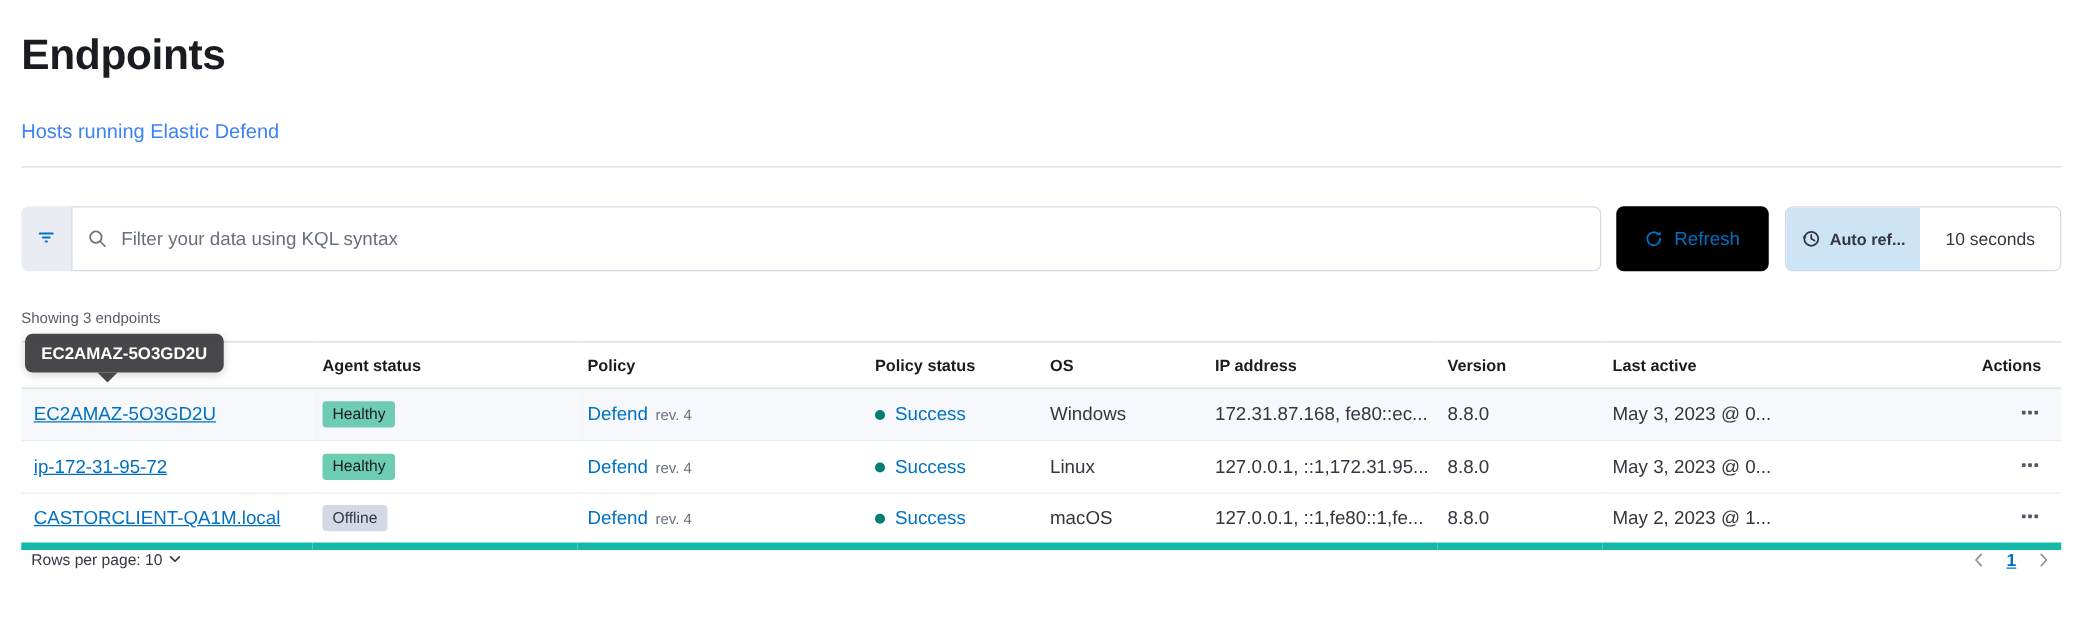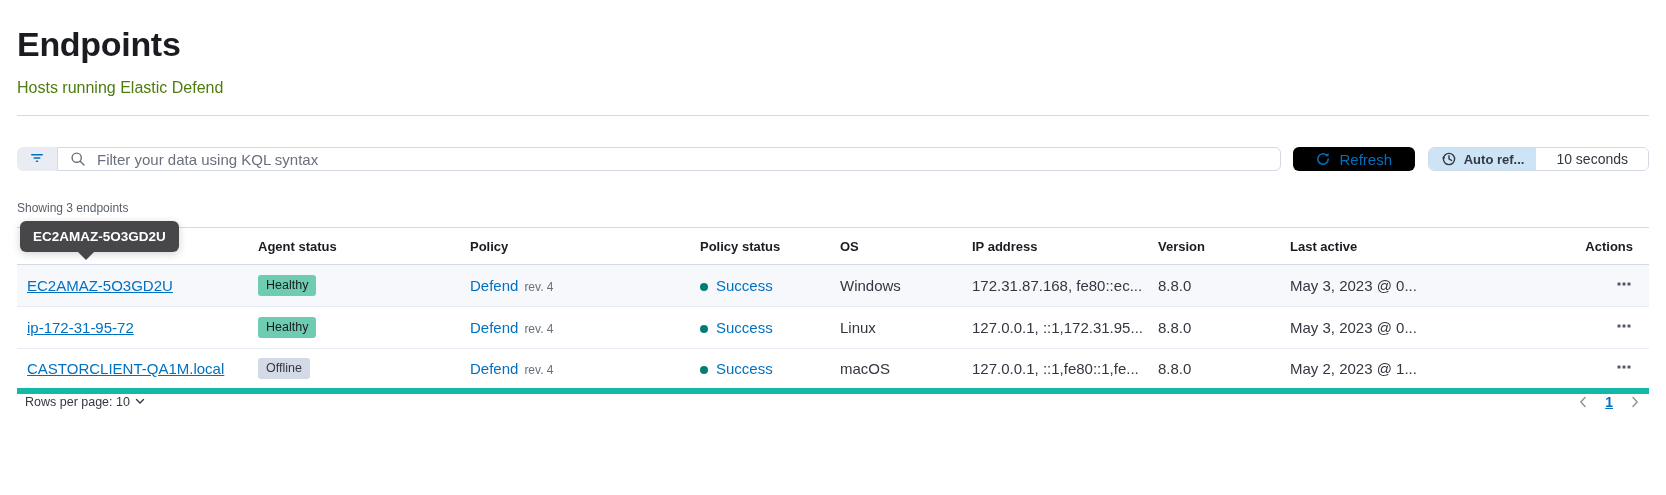--- a/index.html
+++ b/index.html
@@ -5,25 +5,25 @@
   * { box-sizing: border-box; }
   html,body { margin:0; padding:0; }
   body {
     width:1666px; height:495px; background:#ffffff; overflow:hidden;
     font-family:"Liberation Sans", sans-serif; color:#343741; position:relative;
   }
   .container { padding:0 17px; }
 
   
   .page-title { font-size:34px; line-height:40px; font-weight:700; color:#1a1c21; margin:24px 0 0; letter-spacing:-0.3px; }
-  .page-subtitle { margin-top:14px; font-size:16px; line-height:19px; color:#4d7c0f; }
+  .page-subtitle { margin-top:32px; font-size:16px; line-height:19px; color:#3b82f6; }
   .top-divider { height:1px; background:#d3dae6; margin-top:18px; }
 
   
-  .toolbar { display:flex; align-items:stretch; height:24px; margin-top:31px; }
+  .toolbar { display:flex; align-items:stretch; height:52px; margin-top:31px; }
   .filter-btn {
     width:40px; flex:0 0 40px; background:#e9edf3; border:none; cursor:pointer;
     border-radius:6px 0 0 6px; display:flex; align-items:center; justify-content:center;
   }
   .search-box {
     flex:1; display:flex; align-items:center; gap:9px; background:#fff;
     border:1px solid #d3dae6; border-radius:0 6px 6px 0; padding:0 12px;
   }
   .search-box input {
     flex:1; border:none; outline:none; font-size:15px; color:#343741;

